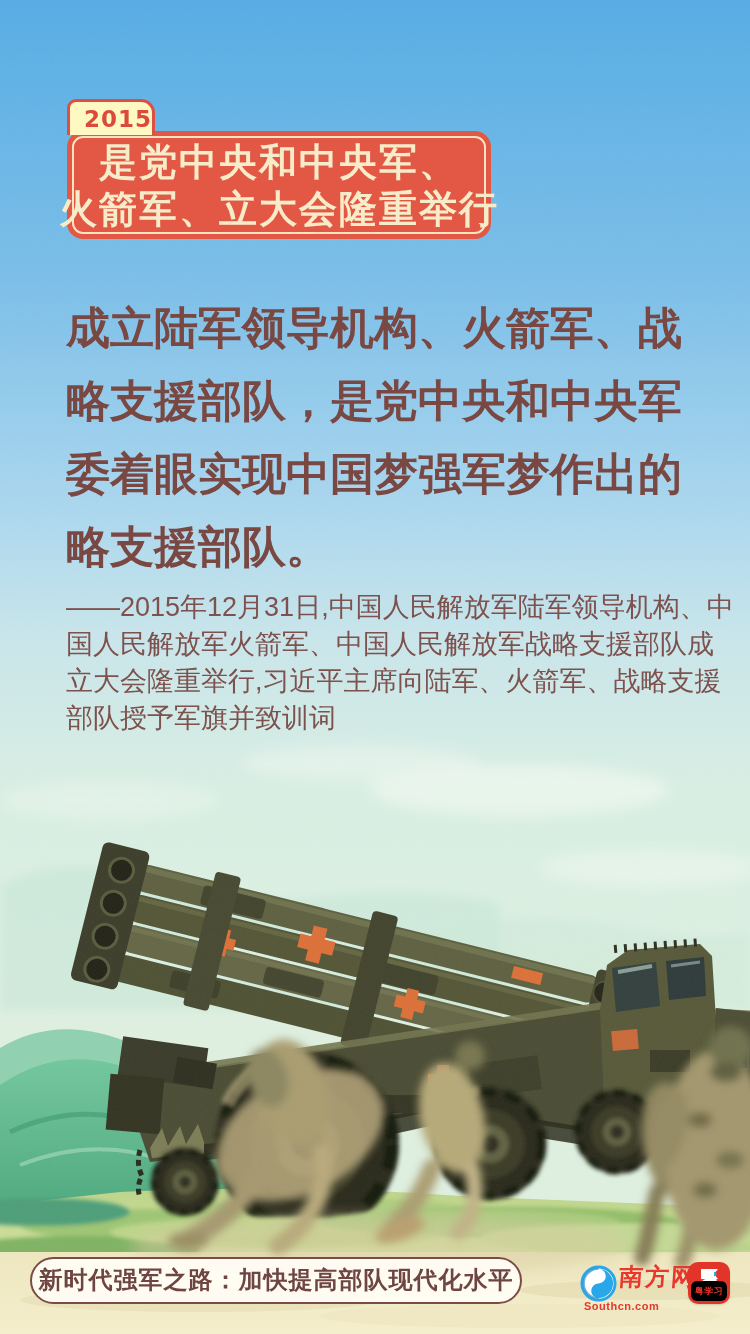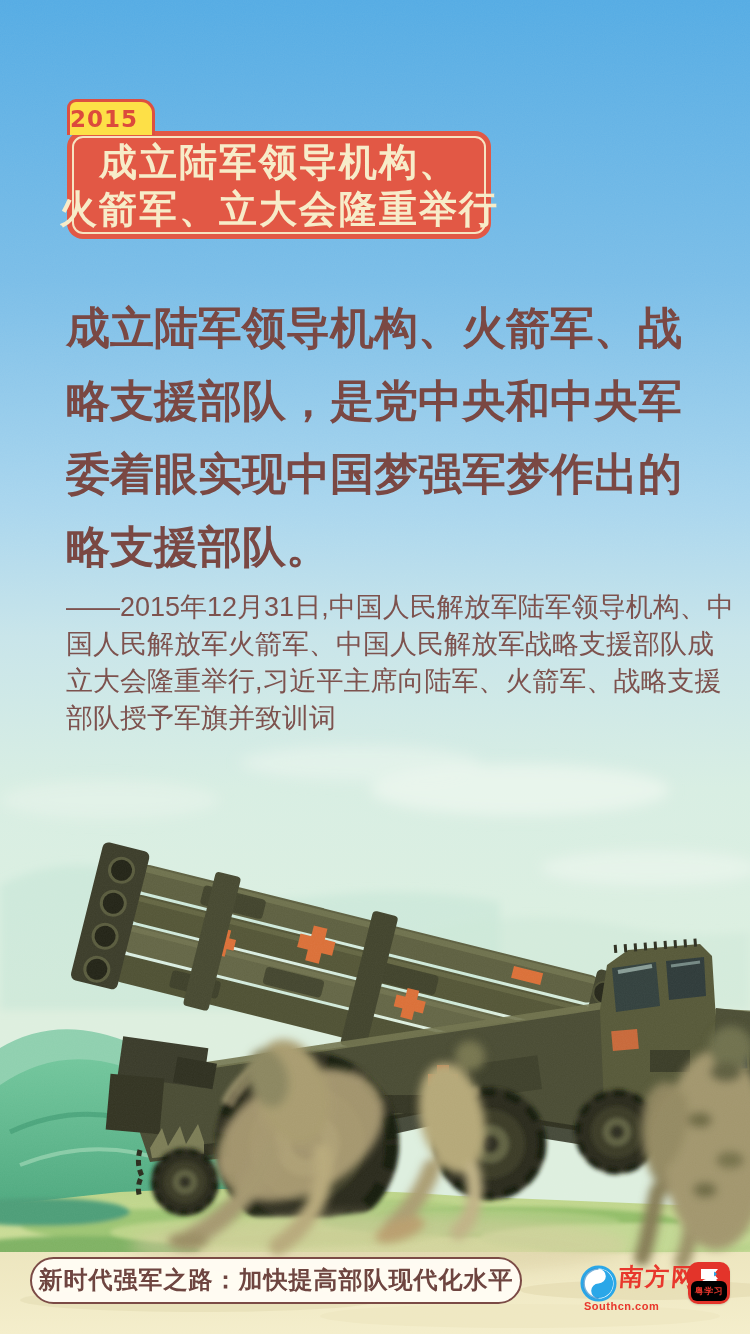--- a/index.html
+++ b/index.html
@@ -6,23 +6,23 @@
   .canvas{
     position:relative;width:750px;height:1334px;overflow:hidden;
     font-family:"Liberation Sans","DejaVu Sans",sans-serif;
     background:#57aee5;
   }
   .scene{position:absolute;left:0;top:0;width:750px;height:1334px;display:block;}
 
   
   .badge-tab{
     position:absolute;left:67px;top:99px;width:88px;height:36px;
-    background:#fde047;border:3px solid #dd4f41;border-bottom:none;
+    background:#fef9c3;border:3px solid #dd4f41;border-bottom:none;
     border-radius:9px 14px 0 0;box-sizing:border-box;z-index:3;
-    display:flex;align-items:center;justify-content:flex-start;
+    display:flex;align-items:center;justify-content:flex-end;
   }
   .badge-tab .yr{
     color:#dc4a3c;font-weight:800;font-size:23px;letter-spacing:1px;
     font-family:"DejaVu Sans","Liberation Sans",sans-serif;
   }
   .title-box{
     position:absolute;left:67px;top:131px;width:424px;height:108px;
     background:#e25845;border-radius:16px;z-index:2;
   }
   .title-box::before{
@@ -330,21 +330,21 @@
 
     <rect x="0" y="0" width="750" height="1334" filter="url(#grain)" opacity=".9"></rect>
   </svg>
 
   <div class="badge-tab">
     <span class="yr">2015</span>
   </div>
 
   <div class="title-box">
     <div class="title-lines">
-      <div class="title-line">成立陆军领导机构、</div>
+      <div class="title-line">是党中央和中央军、</div>
       <div class="title-line">火箭军、立大会隆重举行</div>
     </div>
   </div>
 
   <div class="headline">
     <div class="h-line">成立陆军领导机构、火箭军、战</div>
     <div class="h-line">略支援部队，是党中央和中央军</div>
     <div class="h-line">委着眼实现中国梦强军梦作出的</div>
     <div class="h-line">略支援部队。</div>
   </div>

